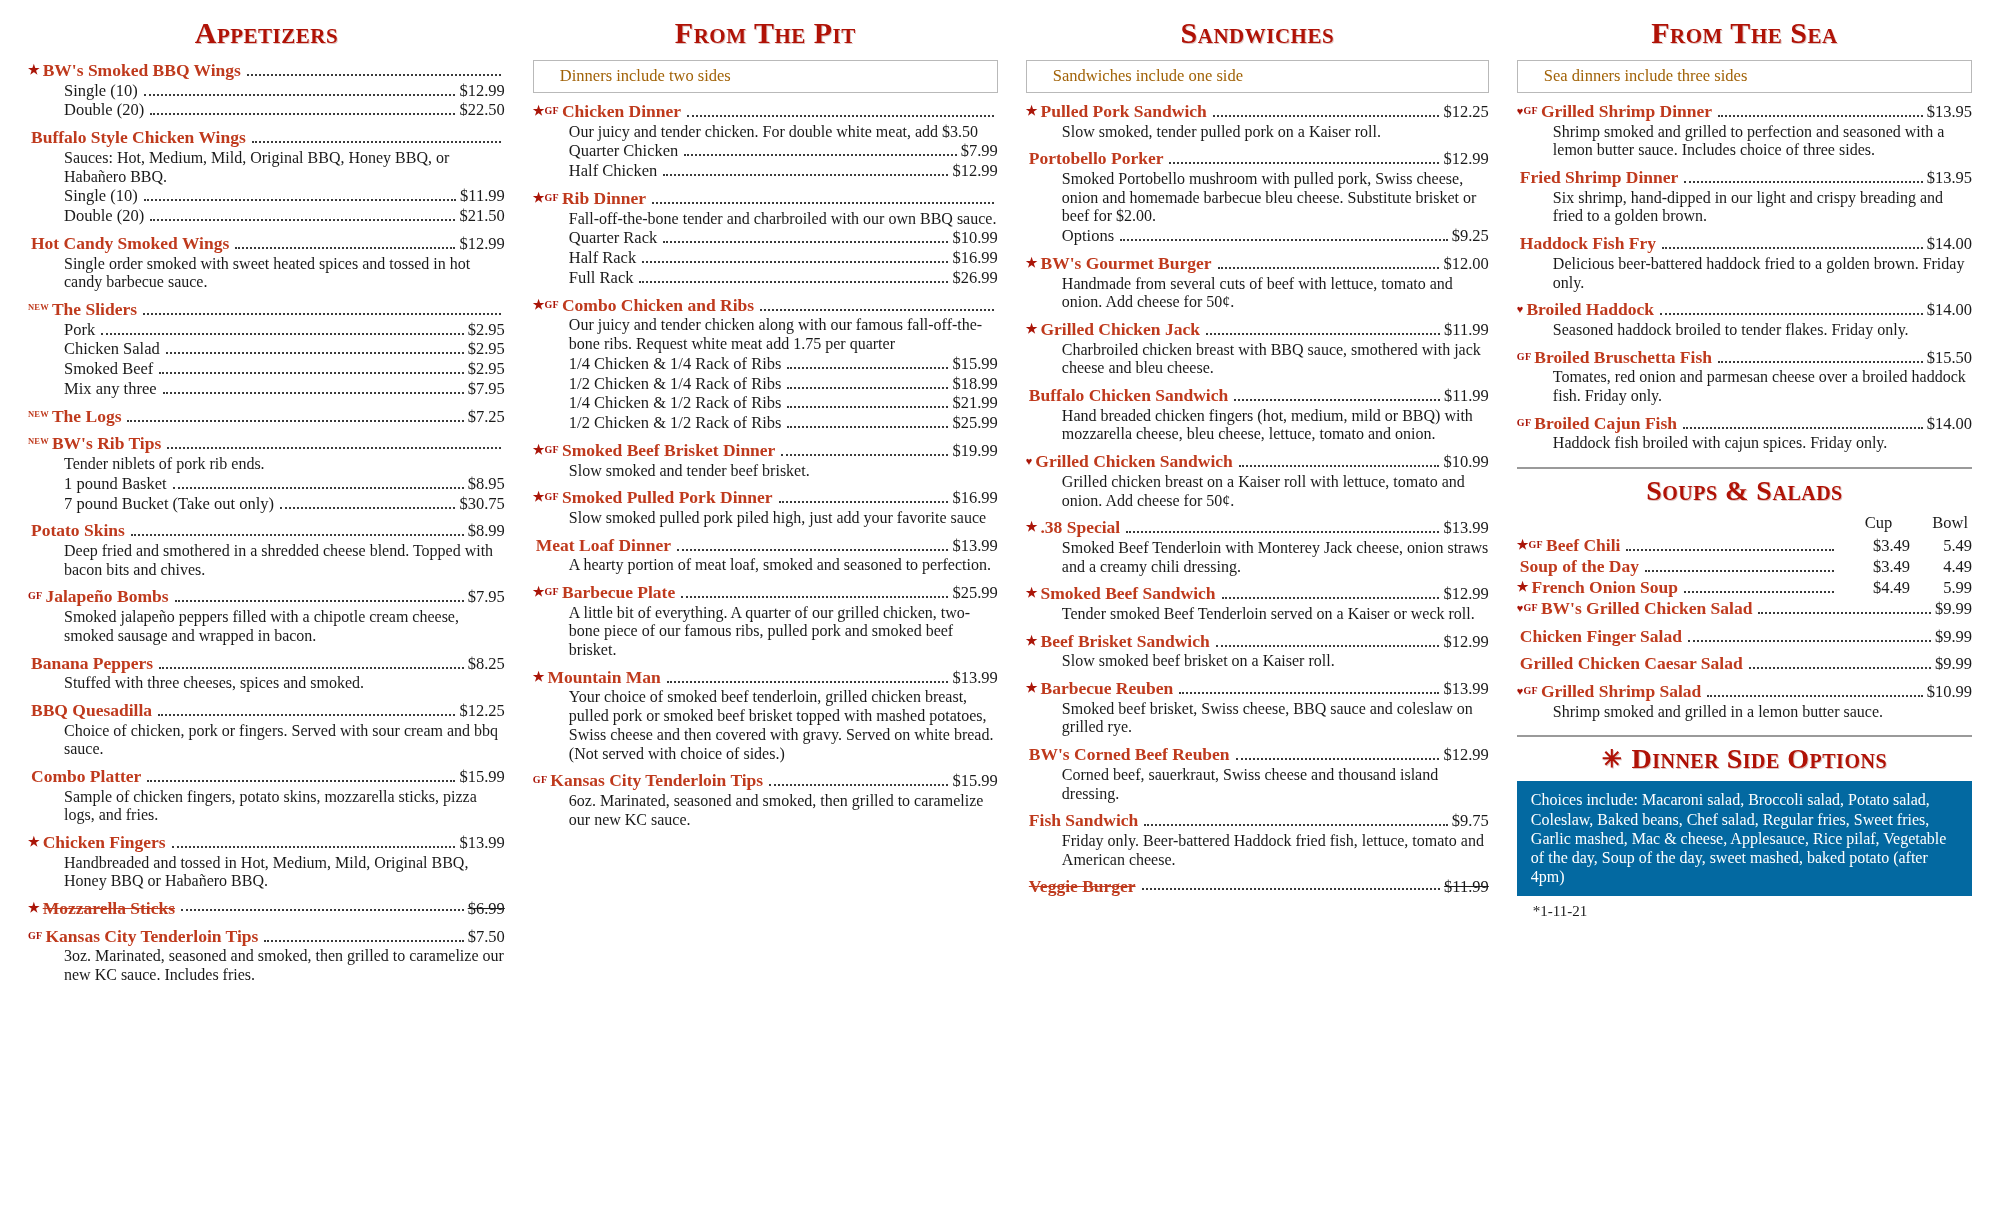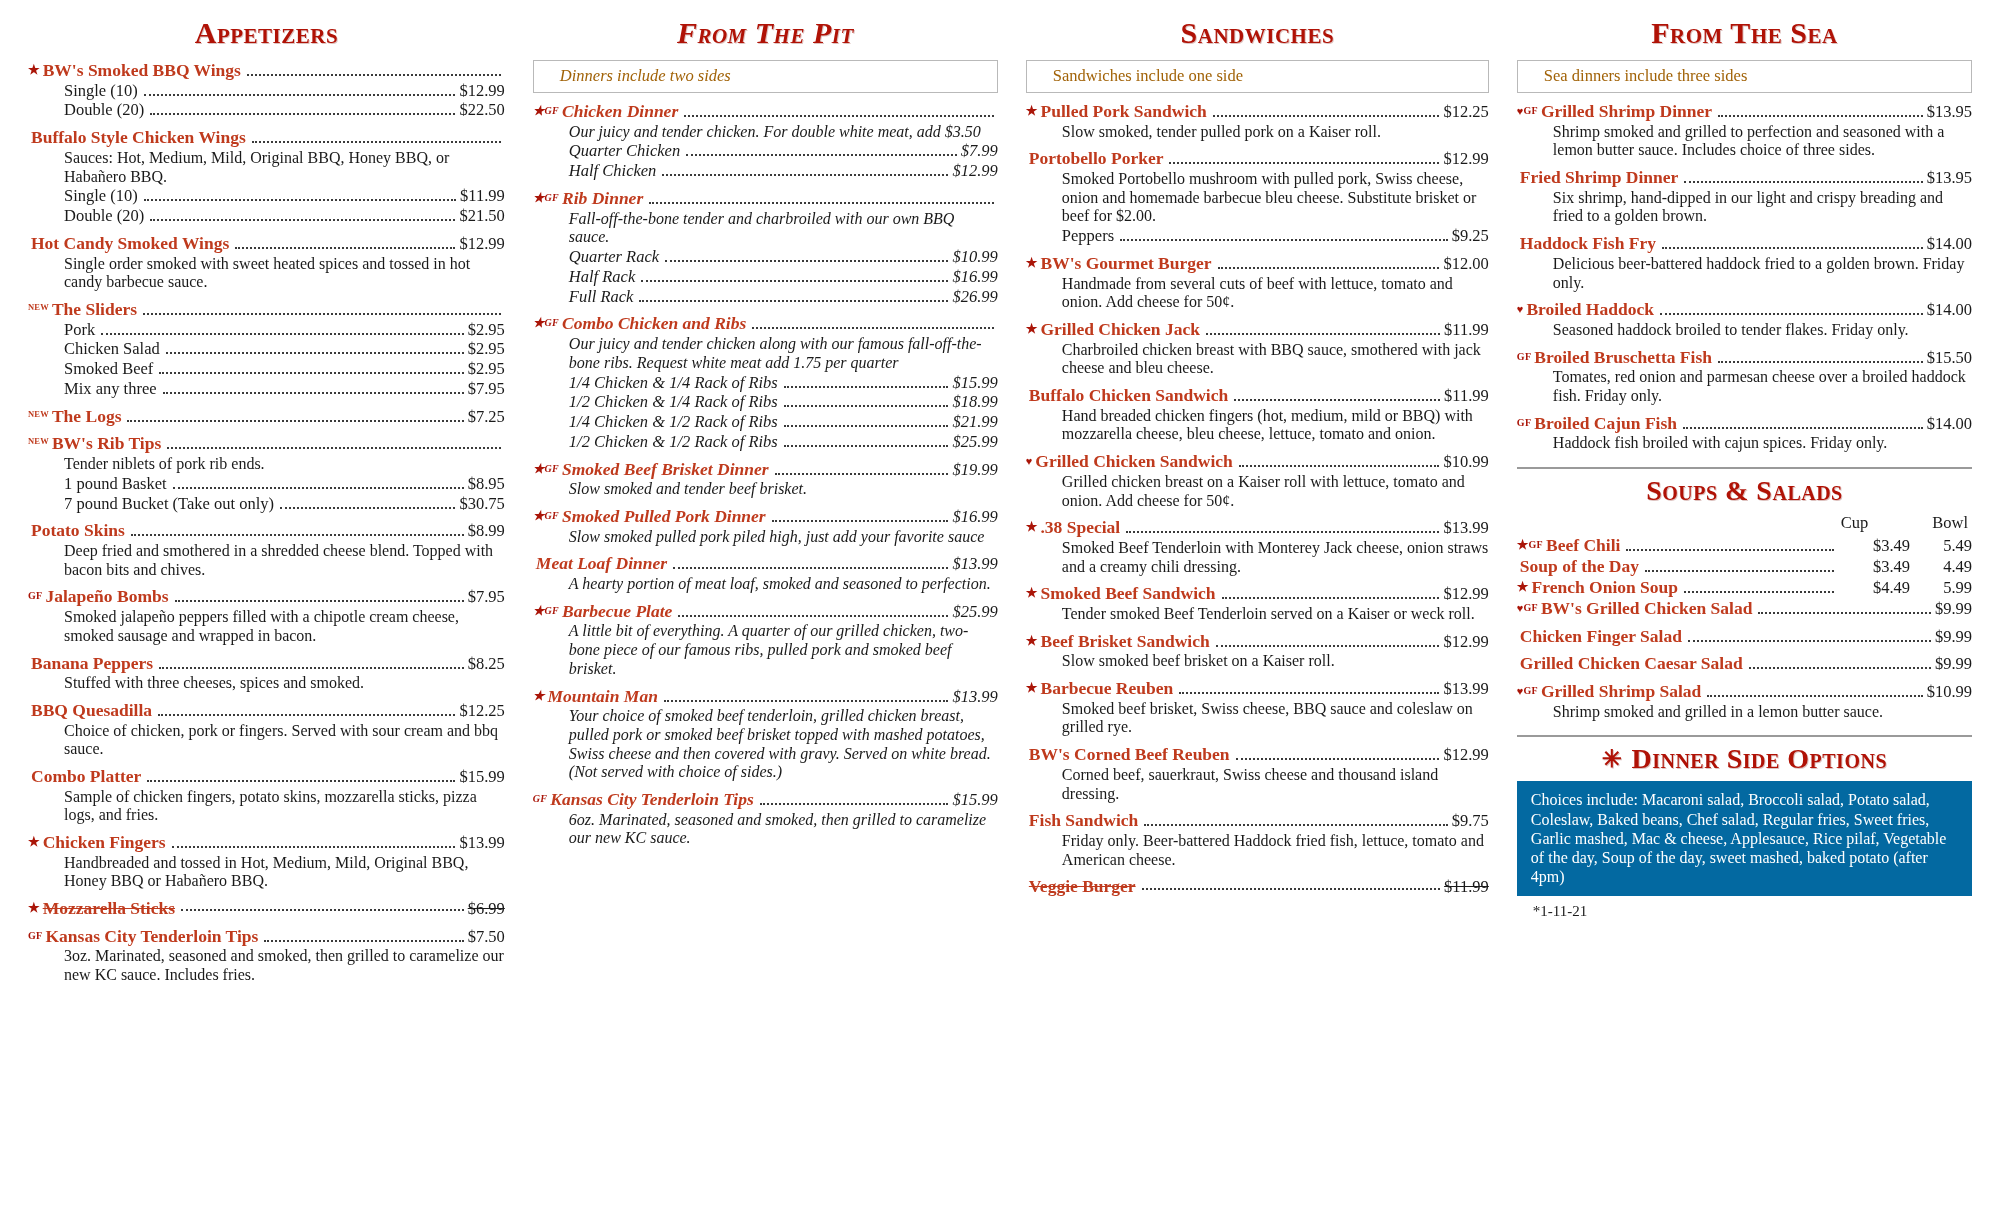--- a/index.html
+++ b/index.html
@@ -15,21 +15,21 @@
     display: flex;
     padding: 10px 14px 0 14px;
     gap: 0;
   }
   .col {
     width: 500px;
     padding: 0 14px;
     position: relative;
   }
   .col-1 { width: 512px; }
-  .col-2 { width: 500px; font-style: italic; }
+  .col-2 { width: 500px; }
   .col-3 { width: 498px; }
   .col-4 { width: 490px; }
 
   
   .section-title {
     color: #b01206;
     font-weight: bold;
     text-align: center;
     font-size: 30px;
     letter-spacing: 0.5px;
@@ -110,21 +110,21 @@
   .sub .leader { border-bottom: 2.5px dotted #3a3a3a; }
   .sub .price { font-size: 16.5px; }
   .strike .iname, .strike .price { text-decoration: line-through; }
   .overlap { position: relative; align-items: center; }
 
   
   .cupbowl {
     display: flex;
     justify-content: flex-end;
     font-size: 16.5px;
-    gap: 64px;
+    gap: 40px;
     padding-right: 4px;
     margin-bottom: 2px;
   }
   .cupbowl span { display: inline-block; }
   .ss-row { display: flex; align-items: baseline; font-size: 17.5px; font-weight: bold; color: #bf3a1d; }
   .ss-row .p1 { flex: 0 0 72px; text-align: right; color: #1a1a1a; font-weight: normal; font-size: 16.5px; }
   .ss-row .p2 { flex: 0 0 62px; text-align: right; color: #1a1a1a; font-weight: normal; font-size: 16.5px; }
 
   .hr-rule { border: 0; border-top: 2px solid #9a9a9a; margin: 14px 0 6px 0; }
 
@@ -472,21 +472,21 @@
         </div>
         <div class="item">
           <div class="item-head">
             <span class="marks"></span>
             <span class="iname">Portobello Porker</span>
             <span class="leader"></span>
             <span class="price">$12.99</span>
           </div>
           <div class="desc">Smoked Portobello mushroom with pulled pork, Swiss cheese, onion and homemade barbecue bleu cheese. Substitute brisket or beef for $2.00.</div>
           <div class="sub">
-            <span class="slabel">Peppers</span>
+            <span class="slabel">Options</span>
             <span class="leader"></span>
             <span class="price">$9.25</span>
           </div>
         </div>
         <div class="item">
           <div class="item-head">
             <span class="marks"><span class="mk-star">★</span></span>
             <span class="iname">BW's Gourmet Burger</span>
             <span class="leader"></span>
             <span class="price">$12.00</span>

